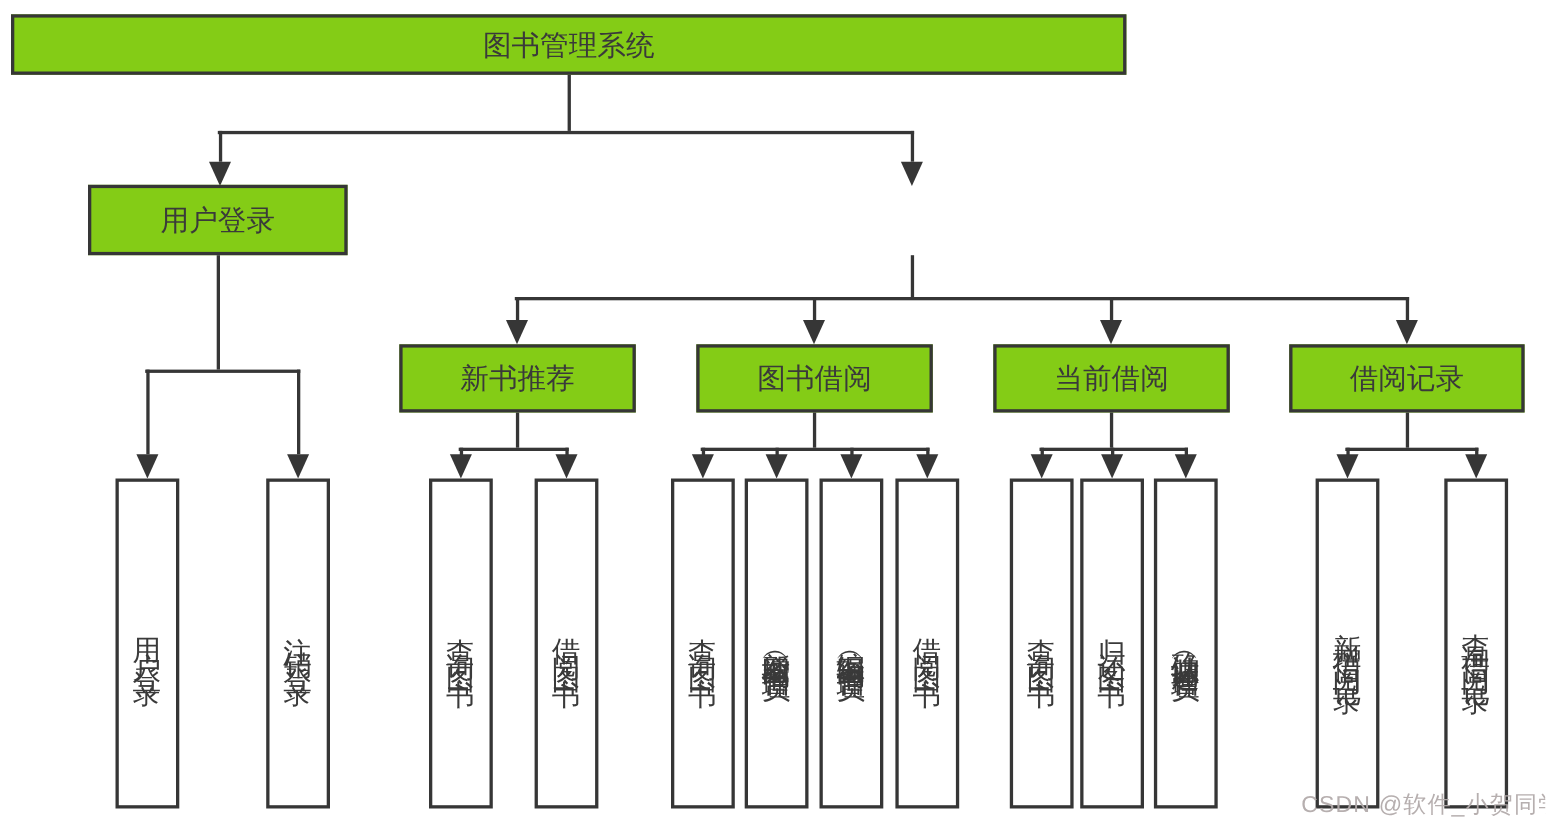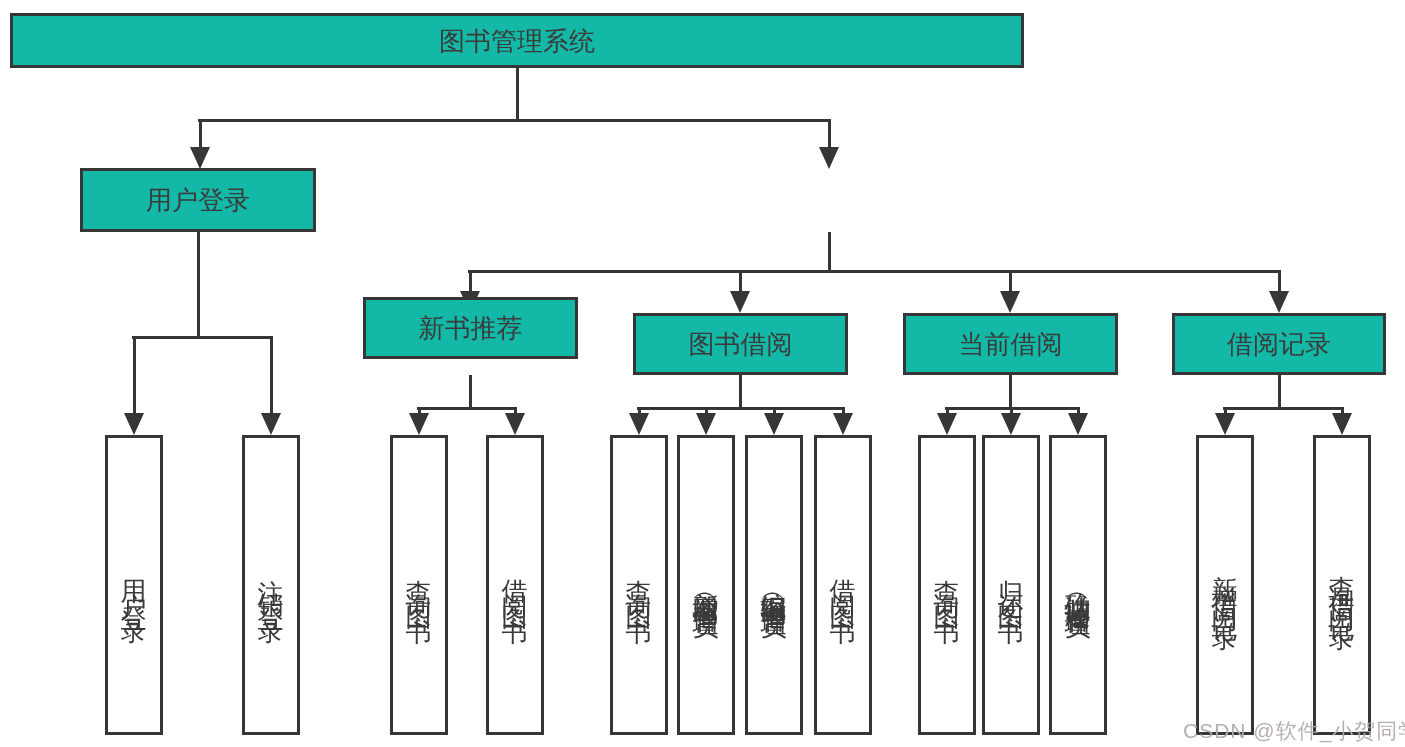--- a/index.html
+++ b/index.html
@@ -1,21 +1,21 @@
 <!DOCTYPE html>
 <html><head>
 <meta charset="utf-8">
 <style>
   html,body{margin:0;padding:0;background:#ffffff;}
   #stage{
     position:relative;width:1405px;height:747px;background:#ffffff;overflow:hidden;
     font-family:"Liberation Sans","DejaVu Sans",sans-serif;color:#363636;
   }
   .box{
-    position:absolute;box-sizing:border-box;border:3px solid #363636;background:#14b8a6;
+    position:absolute;box-sizing:border-box;border:3px solid #363636;background:#84cc16;
     display:flex;align-items:center;justify-content:center;
     font-size:26px;line-height:1;color:#3a3a3a;white-space:nowrap;
   }
   .leaf{
     position:absolute;box-sizing:border-box;border:3px solid #363636;background:#ffffff;
     width:58px;height:300px;top:435px;
     display:flex;align-items:center;justify-content:center;
     font-size:26px;color:#3a3a3a;
   }
   .leaf span{writing-mode:vertical-lr;text-orientation:mixed;line-height:1;}
@@ -66,21 +66,21 @@
   <div class="hline" style="left:468px;top:270px;width:813px"></div>
   <div class="vline" style="left:468.5px;top:270px;height:21px"></div>
   <div class="arrow" style="left:460px;top:291px"></div>
   <div class="vline" style="left:738.5px;top:270px;height:21px"></div>
   <div class="arrow" style="left:730px;top:291px"></div>
   <div class="vline" style="left:1008.5px;top:270px;height:21px"></div>
   <div class="arrow" style="left:1000px;top:291px"></div>
   <div class="vline" style="left:1277.5px;top:270px;height:21px"></div>
   <div class="arrow" style="left:1269px;top:291px"></div>
 
-  <div class="box" style="left:363px;top:297px;width:215px;height:62px">
+  <div class="box" style="left:363px;top:313px;width:215px;height:62px">
     <span>新书推荐</span>
   </div>
   <div class="box" style="left:903px;top:313px;width:215px;height:62px">
     <span>当前借阅</span>
   </div>
   <div class="box" style="left:633px;top:313px;width:215px;height:62px">
     <span>图书借阅</span>
   </div>
   <div class="box" style="left:1172px;top:313px;width:214px;height:62px">
     <span>借阅记录</span>

